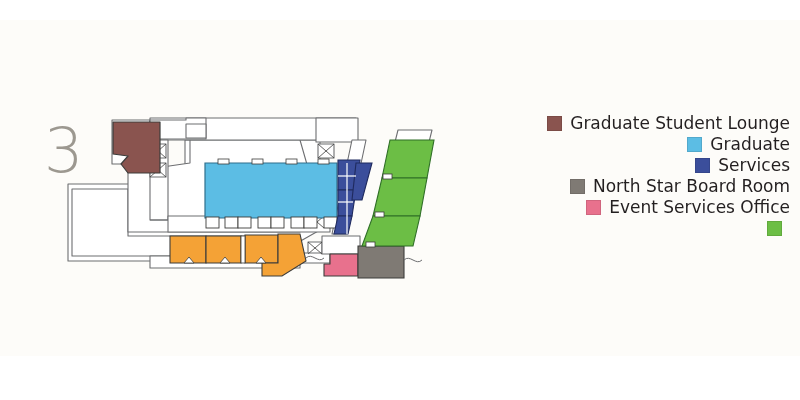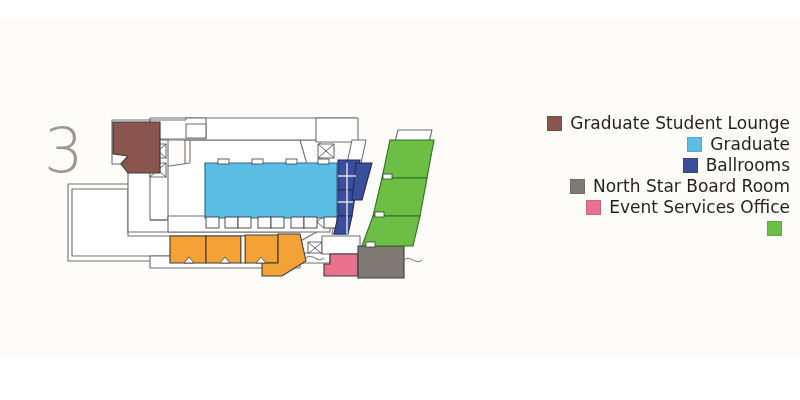--- a/index.html
+++ b/index.html
@@ -224,21 +224,21 @@
     </div>
 
 
     <div class="legend-row">
       <span class="legend-swatch" style="background:#5cbde4"></span>
       <span class="legend-label">Graduate</span>
     </div>
 
     <div class="legend-row">
       <span class="legend-swatch" style="background:#3b4e9b"></span>
-      <span class="legend-label">Ballrooms</span>
+      <span class="legend-label">Services</span>
     </div>
 
     <div class="legend-row">
       <span class="legend-swatch" style="background:#7f7a74"></span>
       <span class="legend-label">North Star Board Room</span>
     </div>
 
     <div class="legend-row">
       <span class="legend-swatch" style="background:#e8718d"></span>
       <span class="legend-label">Event Services Office</span>

